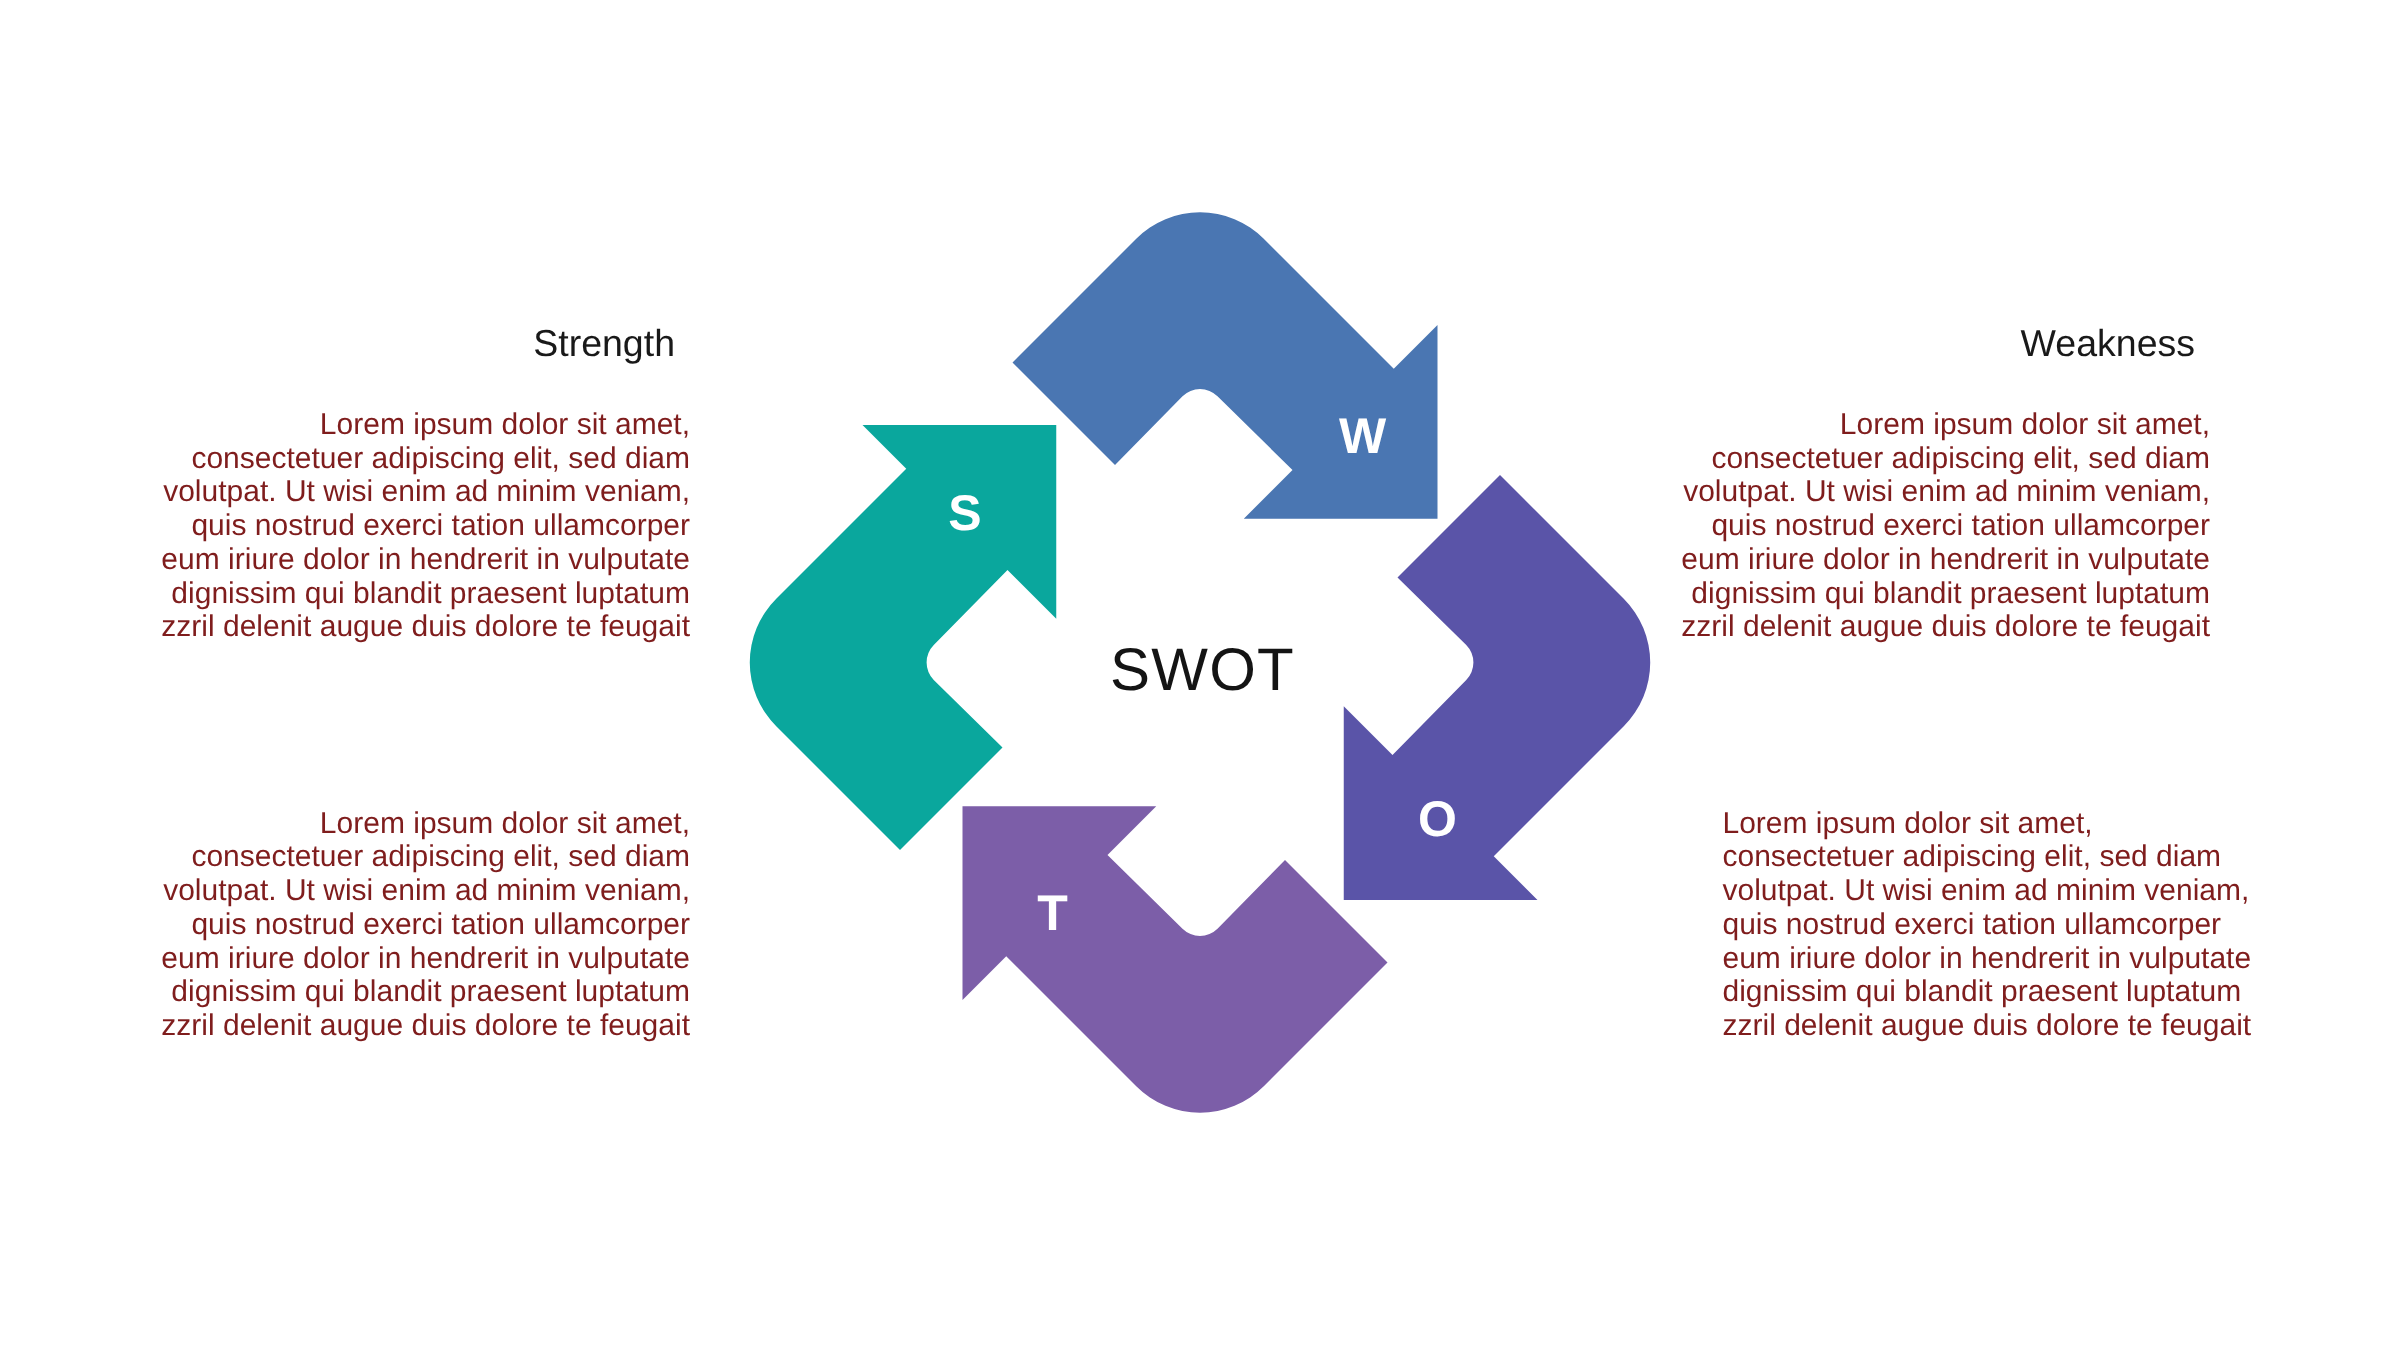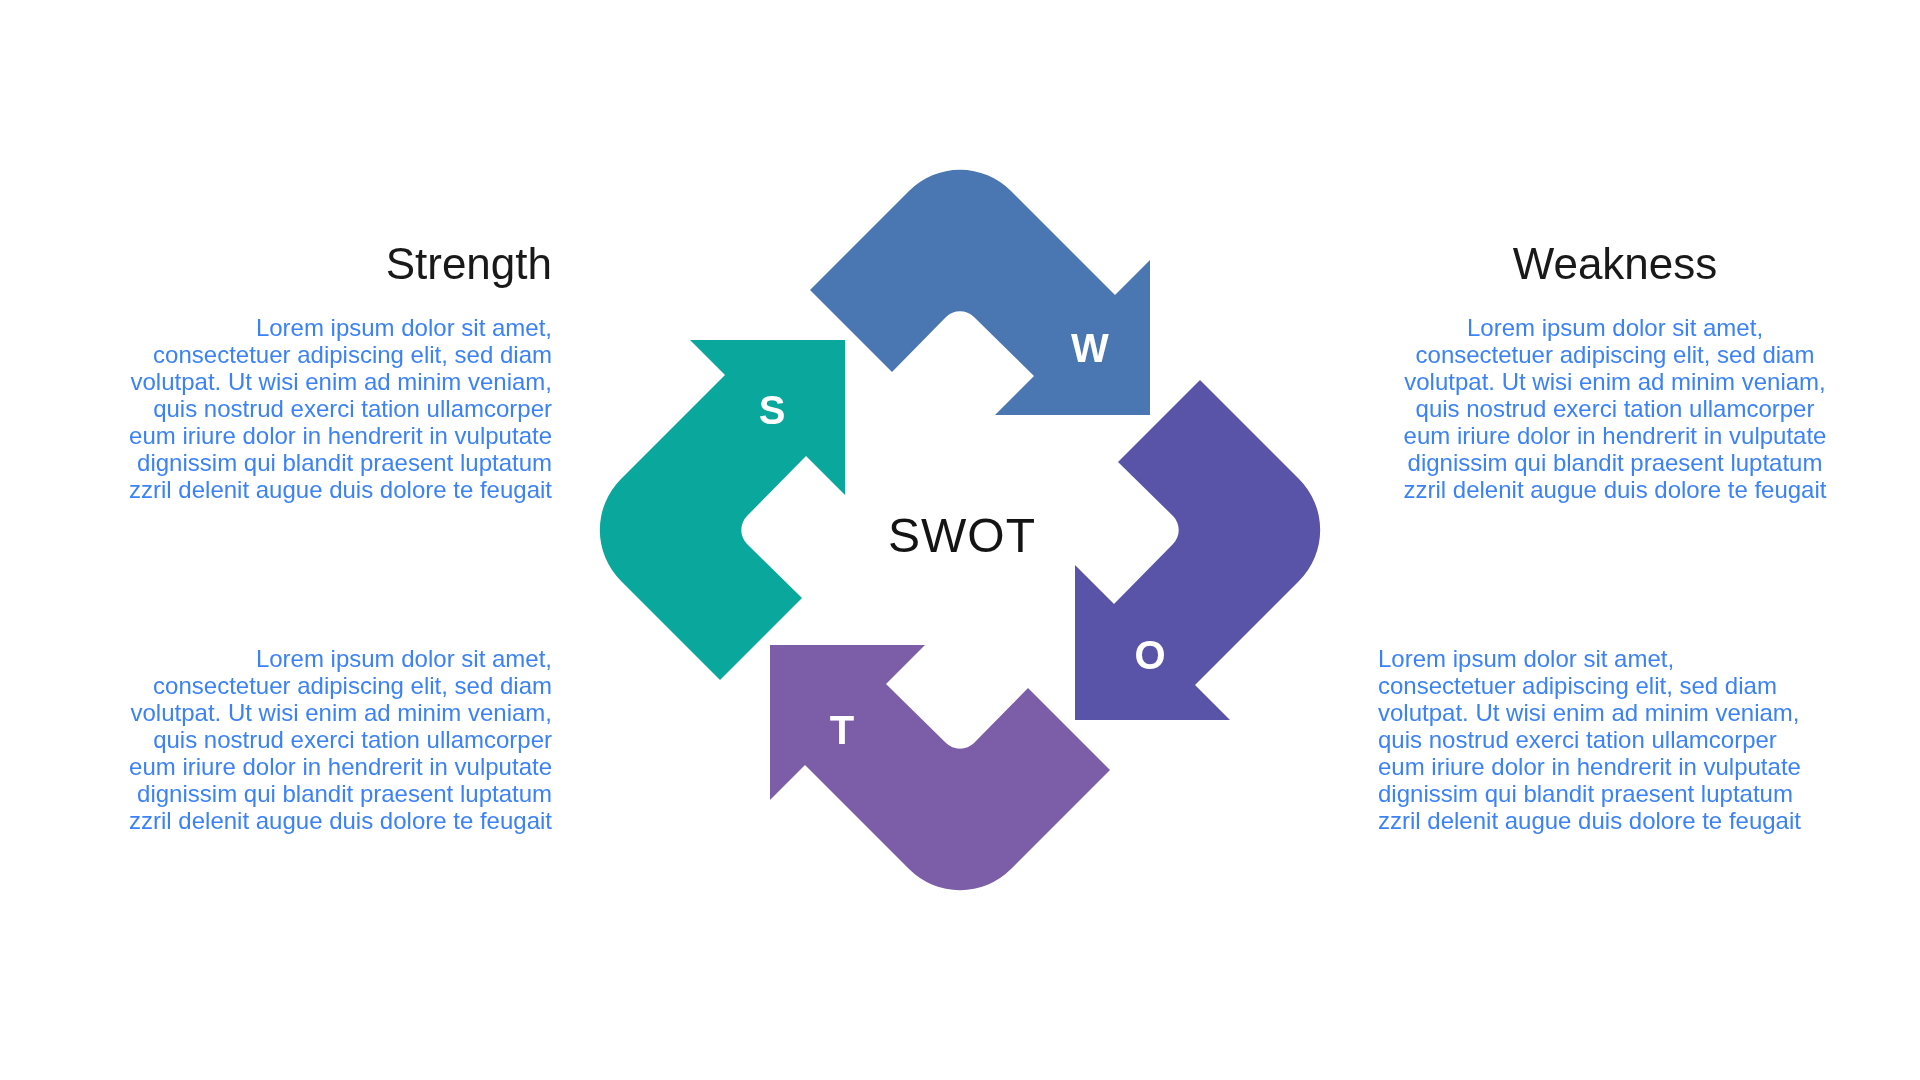--- a/index.html
+++ b/index.html
@@ -13,35 +13,35 @@
     width: 1920px;
     height: 1080px;
     background: #ffffff;
     overflow: hidden;
   }
   .text-block {
     position: absolute;
     width: 470px;
   }
   .text-block h2 {
-    margin: 0;
-    font-size: 44px;
+    margin: 12px;
+    font-size: 30px;
     line-height: 48px;
     font-weight: 400;
     color: #191919;
   }
   .text-block p {
     margin: 26px 0 0 0;
     font-size: 24px;
     line-height: 27px;
-    color: #3b82f6;
+    color: #7f1d1d;
     white-space: pre-line;
   }
   .block-strength    { left: 82px;   top: 240px; text-align: right; }
-  .block-weakness    { left: 1380px; top: 240px; text-align: center;  }
+  .block-weakness    { left: 1298px; top: 240px; text-align: right;  }
   .block-threats     { left: 82px;   top: 619px; text-align: right; }
   .block-opportunity { left: 1378px; top: 619px; text-align: left;  }
   .diagram-svg {
     position: absolute;
     left: 480px;
     top: 50px;
     width: 960px;
     height: 960px;
   }
   .arrow-letter {

